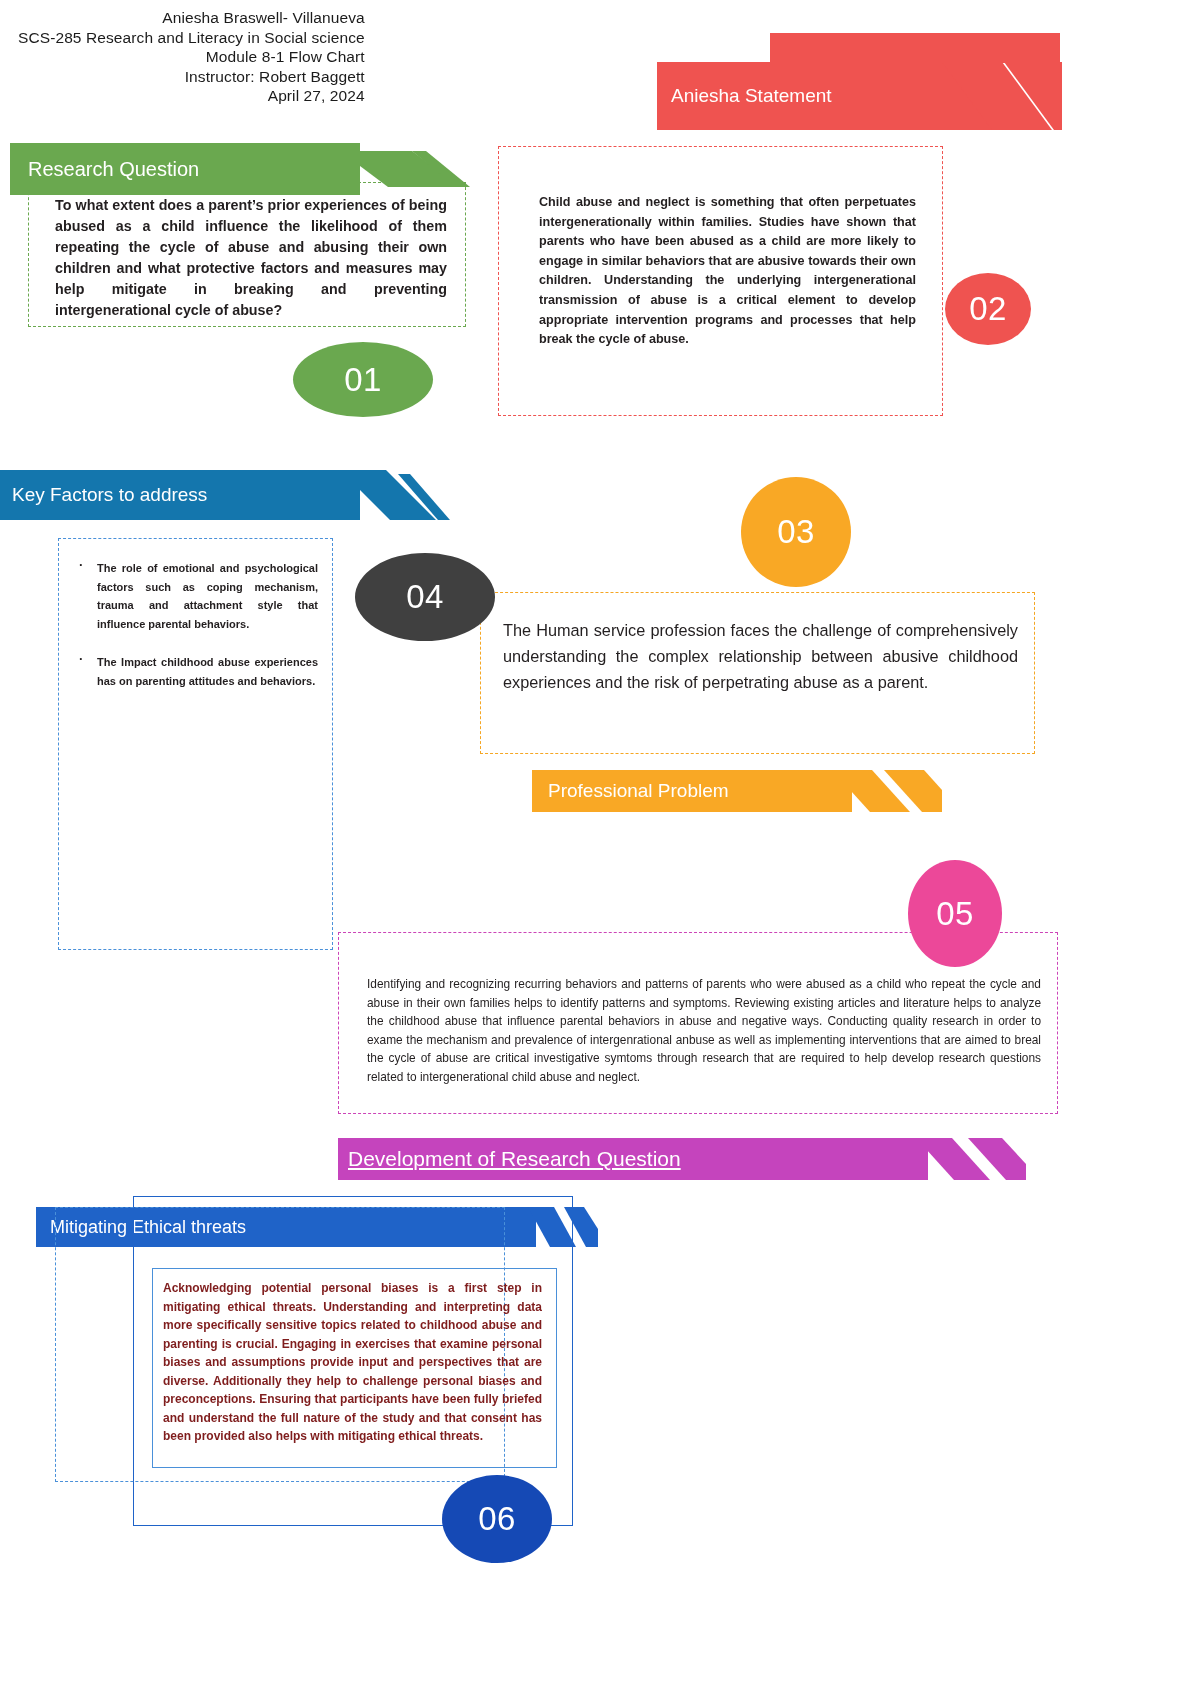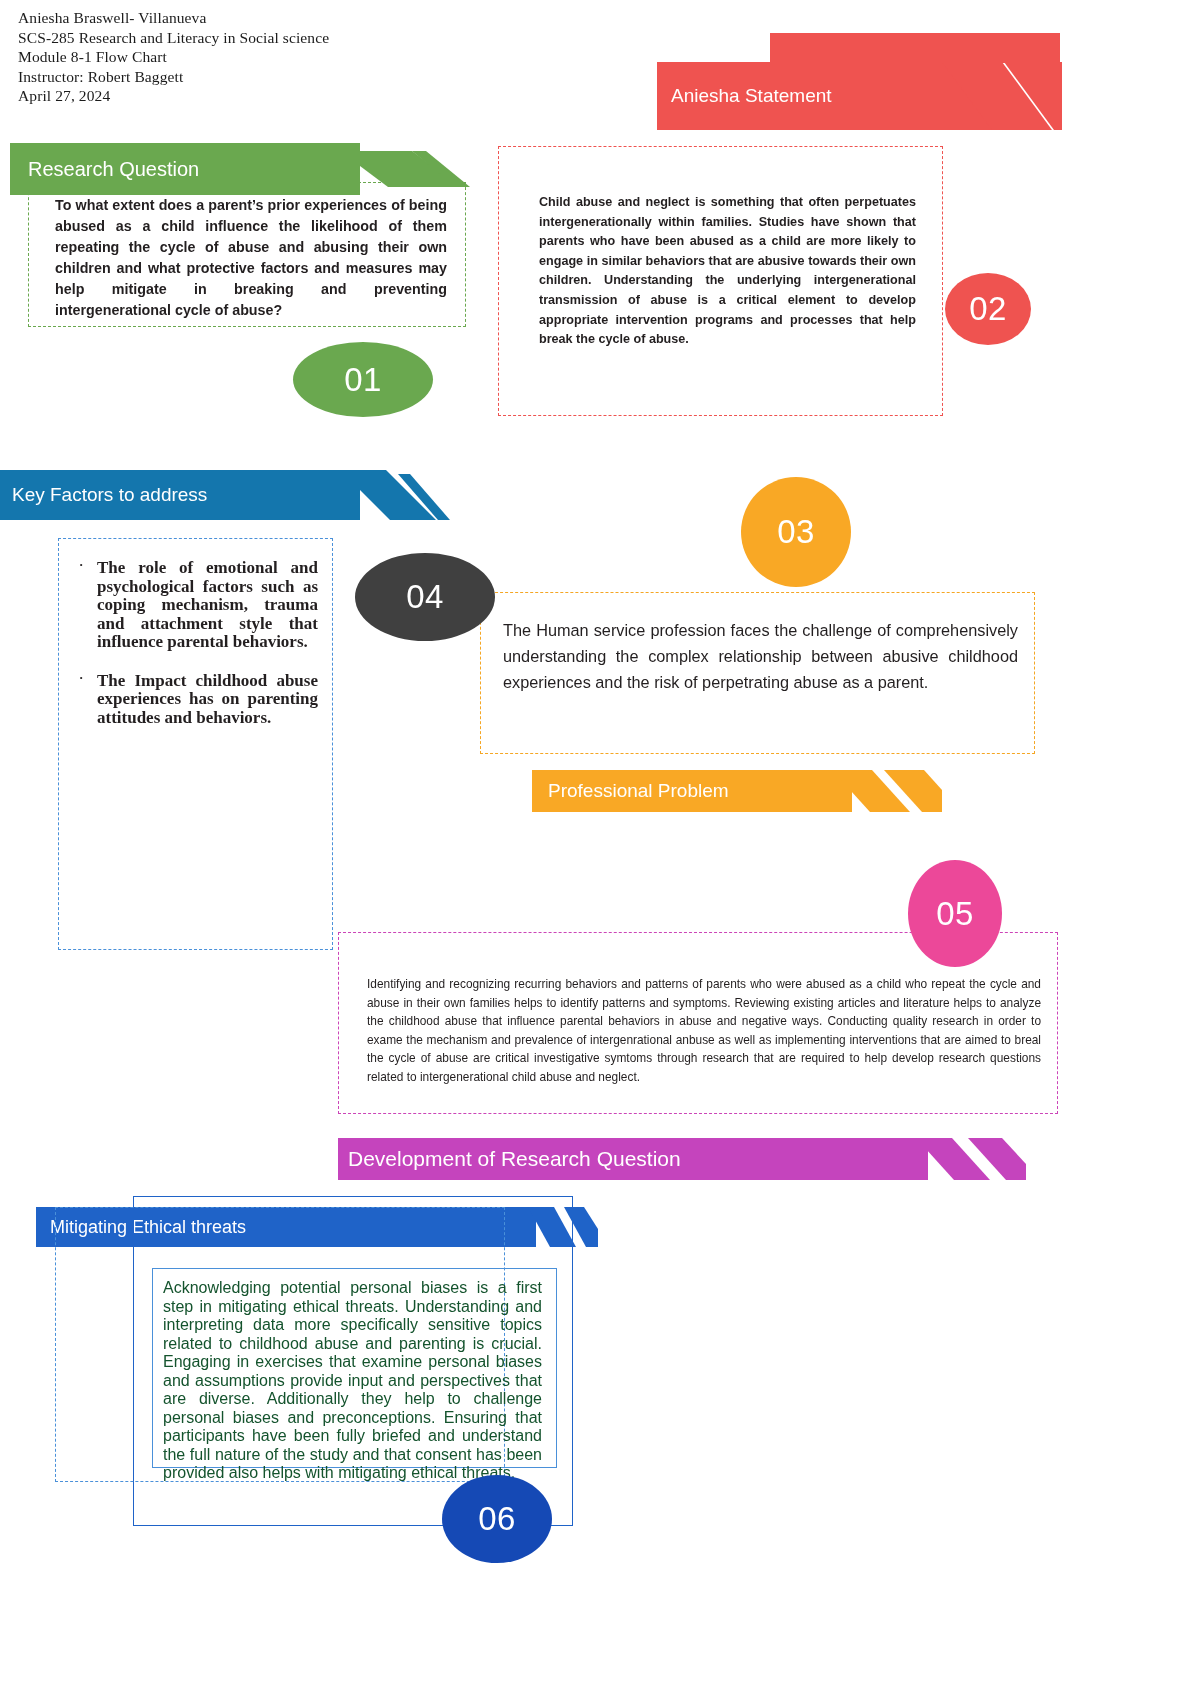--- a/index.html
+++ b/index.html
@@ -11,25 +11,26 @@
     font-family: "Liberation Sans", sans-serif;
     position: relative;
     overflow: hidden;
   }
 
   
   .meta {
     position: absolute;
     left: 18px;
     top: 8px;
-    font-family: Liberation Serif, serif;
+    font-family: Liberation Sans, sans-serif;
     font-size: 15.5px;
     line-height: 19.5px;
     color: #1b1b1b;
     white-space: nowrap;
+    text-align: right;
   }
   .meta div { letter-spacing: .1px; }
 
   
   .ribbon {
     position: absolute;
     color: #ffffff;
     font-size: 20px;
     font-weight: 400;
     display: flex;
@@ -114,25 +115,24 @@
   #kf-banner .rtext { padding-left: 12px; font-size: 19px; }
   #kf-box {
     left: 58px; top: 538px; width: 275px; height: 412px;
     border: 1.5px dashed #4a90d9;
   }
   #kf-box ul {
     list-style: none;
     padding: 20px 14px 0 10px;
   }
   #kf-box li {
-    font-size: 17px; line-height: 18.5px; font-weight: 600;
+    font-size: 11px; line-height: 18.5px; font-weight: 600;
     text-align: justify; color: #231f20;
     padding-left: 28px; position: relative;
     margin-bottom: 20px;
-    font-family: Liberation Serif, serif;
   }
   #kf-box li::before {
     content: "\00B7";
     position: absolute; left: 10px; top: -3px;
     font-size: 13px; color: #231f20;
   }
 
   
   #pp-box {
     left: 480px; top: 592px; width: 555px; height: 162px;
@@ -148,21 +148,21 @@
 
   
   #dr-box {
     left: 338px; top: 932px; width: 720px; height: 182px;
     border: 1.5px dashed #cc44b8;
   }
   #dr-box p {
     font-size: 11.9px; line-height: 18.5px; font-weight: 500;
     padding: 42px 16px 0 28px; text-align: justify;
   }
-  #dr-banner { left: 338px; top: 1138px; width: 665px; height: 42px; }
+  #dr-banner { left: 338px; top: 1138px; width: 665px; height: 42px; text-decoration: underline; }
   #dr-banner .bar { width: 590px; background: #c council; }
   #dr-banner .bar { width: 590px; background: #c544bd; }
   #dr-banner .rtext { padding-left: 10px; font-size: 21px; }
 
   
   #me-outer {
     position: absolute; left: 133px; top: 1196px;
     width: 440px; height: 330px;
     border: 1.6px solid #1f63c8; z-index: 4;
   }
@@ -172,22 +172,22 @@
   #me-dash {
     left: 55px; top: 1207px; width: 450px; height: 275px;
     border: 1.5px dashed #4a90d9;
   }
   #me-inner {
     position: absolute; left: 152px; top: 1268px;
     width: 405px; height: 200px;
     border: 1.2px solid #4a90d9; z-index: 6;
   }
   #me-inner p {
-    font-size: 16px; line-height: 18.5px; font-weight: 400;
-    color: #14532d; padding: 10px 14px 0 10px; text-align: justify;
+    font-size: 12px; line-height: 18.5px; font-weight: 700;
+    color: #7f1d1d; padding: 10px 14px 0 10px; text-align: justify;
   }
 </style>
 </head>
 <body>
 
 <div class="meta">
   <div>Aniesha Braswell- Villanueva</div>
   <div>SCS-285 Research and Literacy in Social science</div>
   <div>Module 8-1 Flow Chart</div>
   <div>Instructor: Robert Baggett</div>

